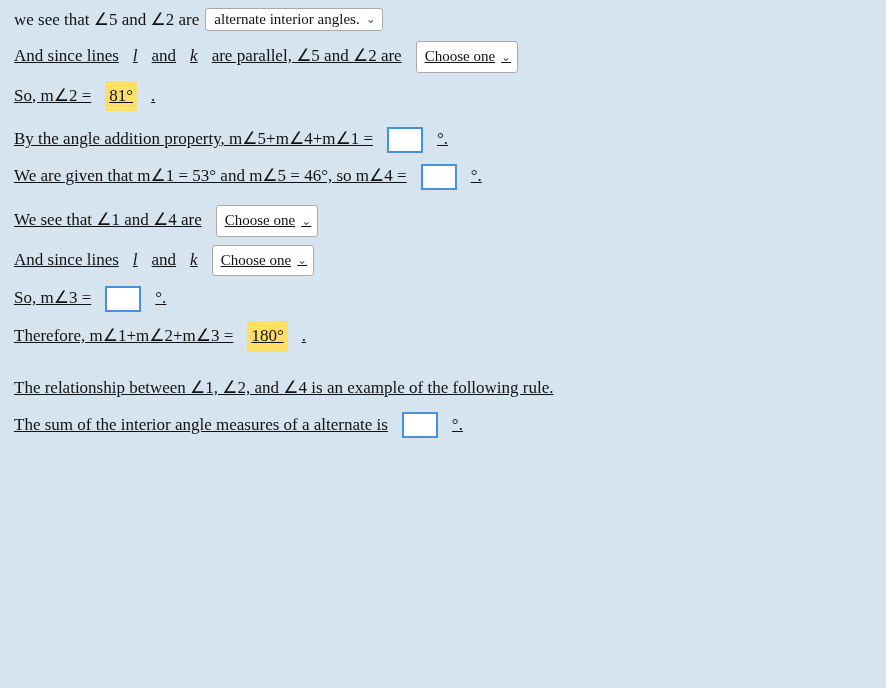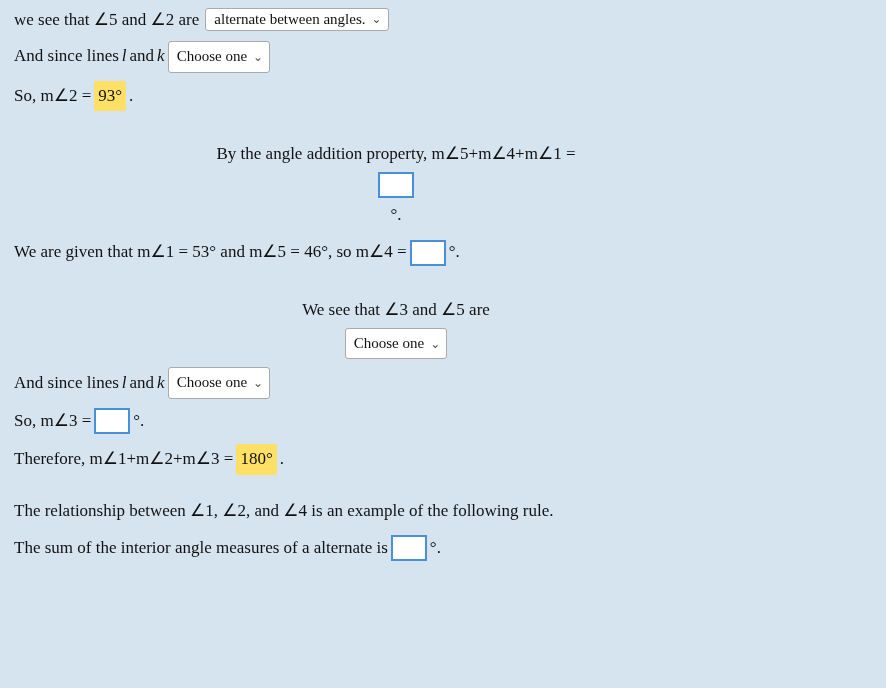--- a/index.html
+++ b/index.html
@@ -24,25 +24,25 @@
       gap: 6px;
       margin-bottom: 10px;
       font-size: 17px;
     }
     .line-block {
       margin-bottom: 8px;
       line-height: 1.7;
       display: flex;
       align-items: center;
       flex-wrap: wrap;
-      gap: 3px;
+      gap: 14px;
+      text-decoration: underline;
     }
     .line-block.spaced {
-      margin-top: 29px;
-      flex-direction: column;
+      margin-top: 14px;
     }
     .highlight-yellow {
       background: #ffe066;
       padding: 1px 4px;
       border-radius: 2px;
     }
     .inline-input {
       display: inline-block;
       width: 36px;
       height: 26px;
@@ -80,56 +80,57 @@
     }
   </style>
 </head>
 <body>
 
 <div class="page-container">
 
   <div class="top-line">
     <span>we see that ∠5 and ∠2 are</span>
     <div class="dropdown-select">
-      <span>alternate between angles.</span>
+      <span>alternate interior angles.</span>
       <span class="chevron">⌄</span>
     </div>
   </div>
 
   <div class="line-block">
     <span>And since lines</span>
     <span class="math-text">l</span>
     <span>and</span>
     <span class="math-text">k</span>
+    <span>are parallel, ∠5 and ∠2 are</span>
     <div class="dropdown-select">
       <span>Choose one</span>
       <span class="chevron">⌄</span>
     </div>
   </div>
 
   <div class="line-block">
     <span>So, m∠2 =</span>
-    <span class="highlight-yellow">93°</span>
+    <span class="highlight-yellow">81°</span>
     <span>.</span>
   </div>
 
   <div class="line-block spaced">
     <span>By the angle addition property, m∠5+m∠4+m∠1 =</span>
     <input class="inline-input" type="text" value="" style="">
     <span>°.</span>
   </div>
 
   <div class="line-block">
     <span>We are given that m∠1 = 53° and m∠5 = 46°, so m∠4 =</span>
     <input class="inline-input" type="text" value="" style="">
     <span>°.</span>
   </div>
 
   <div class="line-block spaced">
-    <span>We see that ∠3 and ∠5 are</span>
+    <span>We see that ∠1 and ∠4 are</span>
     <div class="dropdown-select">
       <span>Choose one</span>
       <span class="chevron">⌄</span>
     </div>
   </div>
 
   <div class="line-block">
     <span>And since lines</span>
     <span class="math-text">l</span>
     <span>and</span>

